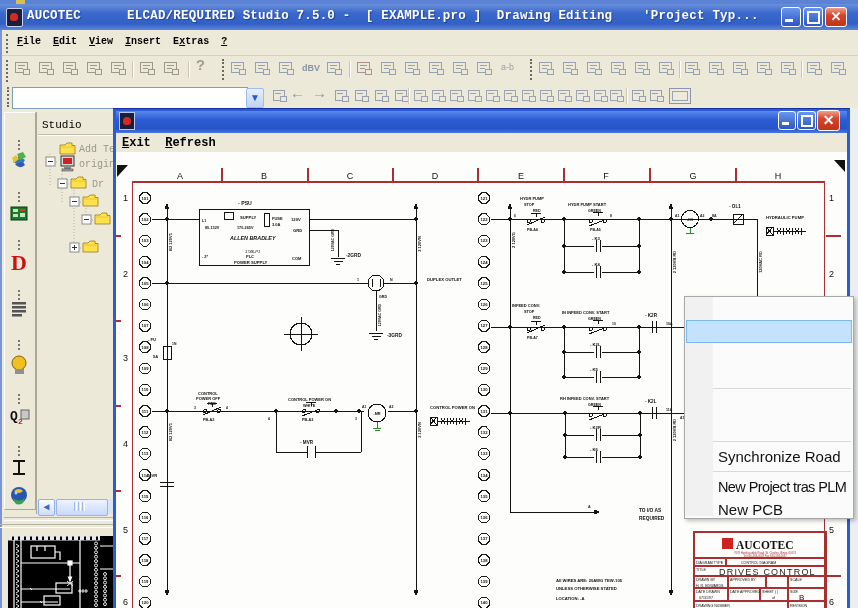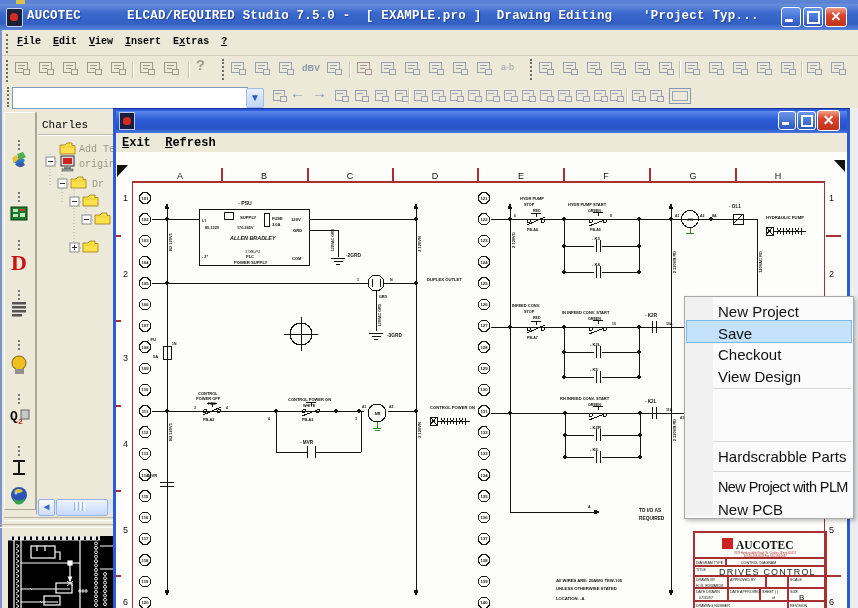--- a/index.html
+++ b/index.html
@@ -386,21 +386,21 @@
       <line x1="6" y1="1" x2="6" y2="14"></line>
       <line x1="0" y1="14" x2="12" y2="14"></line>
     </g>
     <circle cx="15" cy="383" r="8" fill="#2a55b0"></circle>
     <path d="M10 379 q5 -4 9 0 q-4 4 -9 0" fill="#e8c830"></path>
     <path d="M9 386 q6 5 12 0 l-2 5 q-5 3 -8 0 z" fill="#3aa050"></path>
     <circle cx="12" cy="381" r="1.5" fill="#9adcf0"></circle>
   </svg>
 
 <div class="a" style="left:36px;top:112px;width:77px;height:402px;background:#ece9d8;border-left:1px solid #aca899"></div>
-<div class="a mono" style="left:42px;top:119px;font-size:11px;color:#000">Charles</div>
+<div class="a mono" style="left:42px;top:119px;font-size:11px;color:#000">Studio</div>
 <div class="a" style="left:38px;top:134px;width:75px;height:1px;background:#fff;border-top:1px solid #c0bcab"></div>
 <svg class="a" style="left:37px;top:140px" width="76" height="360" viewBox="0 0 76 360">
     <g stroke="#b5b19e" stroke-dasharray="1,2">
       <line x1="13" y1="14" x2="13" y2="46"></line>
       <line x1="13" y1="22" x2="22" y2="22"></line>
       <line x1="25" y1="28" x2="25" y2="62"></line>
       <line x1="25" y1="44" x2="34" y2="44"></line>
       <line x1="37" y1="50" x2="37" y2="112"></line>
       <line x1="37" y1="62" x2="46" y2="62"></line>
       <line x1="37" y1="108" x2="46" y2="108"></line>
@@ -990,19 +990,18 @@
       <text x="696" y="606.5">DRAWING NUMBER</text>
       <text x="790" y="606.5">REVISION</text>
     </g>
   </svg>
 
 <div class="a" style="left:850px;top:108px;width:8px;height:500px;background:#eceef2"></div>
 
 <div class="a" style="left:684px;top:296px;width:168px;height:221px;background:#fbfbfb;border:1px solid #a8a8a8;box-shadow:2px 2px 4px rgba(0,0,0,.25)">
   <div class="a" style="left:0;top:0;width:28px;height:219px;background:#f1f1f1"></div>
   <div class="a" style="left:1px;top:23px;width:164px;height:21px;background:#c5e2fc;border:1px solid #7ab8ee"></div>
-  <div class="a" style="left:33px;top:4px;width:130px;font-size:15px;color:#111;line-height:21.5px">New Project<br>Save<br>Checkout<br>View Design</div>
   <div class="a" style="left:28px;top:91px;width:138px;height:1px;background:#d9d9d9"></div>
   <div class="a" style="left:28px;top:144px;width:138px;height:1px;background:#d9d9d9"></div>
-  <div class="a" style="left:33px;top:149px;width:140px;font-size:15px;color:#111;line-height:22px">Hardscrabble Parts</div>
+  <div class="a" style="left:33px;top:149px;width:140px;font-size:15px;color:#111;line-height:22px">Synchronize Road</div>
   <div class="a" style="left:28px;top:174px;width:138px;height:1px;background:#d9d9d9"></div>
-  <div class="a" style="left:33px;top:179px;width:200px;font-size:15px;color:#111;line-height:21.5px;white-space:nowrap"><span style="display:inline-block;font-size:14.5px;letter-spacing:-.6px">New Project with PLM</span><br>New PCB</div>
+  <div class="a" style="left:33px;top:179px;width:200px;font-size:15px;color:#111;line-height:21.5px;white-space:nowrap"><span style="display:inline-block;font-size:14.5px;letter-spacing:-.6px">New Project tras PLM</span><br>New PCB</div>
 </div>
 
 </body></html>

